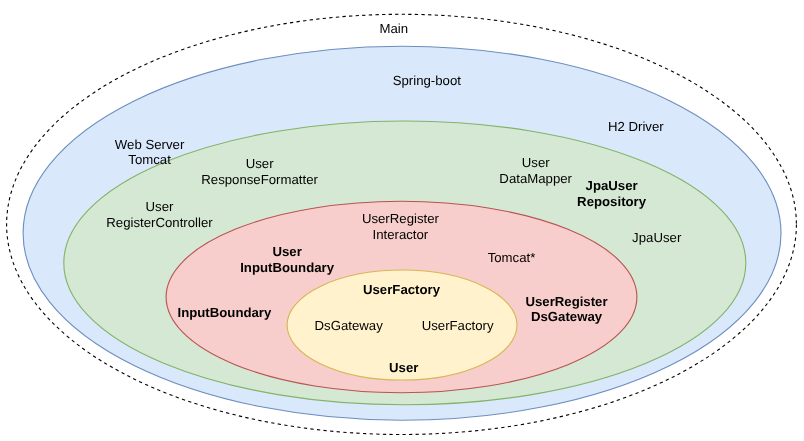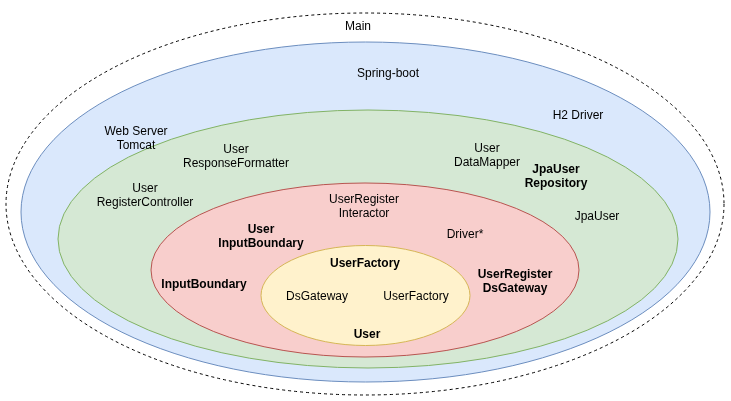--- a/index.html
+++ b/index.html
@@ -70,21 +70,21 @@
   <div class="lbl bold pos-jpa-user-repository">JpaUser
 Repository</div>
   <div class="lbl pos-user-register-controller">User
 RegisterController</div>
   <div class="lbl pos-jpa-user">JpaUser</div>
 
   <div class="lbl pos-user-register-interactor">UserRegister
 Interactor</div>
   <div class="lbl bold pos-user-input-boundary">User
 InputBoundary</div>
-  <div class="lbl pos-models">Driver*</div>
+  <div class="lbl pos-models">Tomcat*</div>
   <div class="lbl bold pos-user-presenter">InputBoundary</div>
   <div class="lbl bold pos-user-register-ds-gateway">UserRegister
 DsGateway</div>
 
   <div class="lbl bold pos-user-factory-boundary">UserFactory</div>
   <div class="lbl pos-common-user">DsGateway</div>
   <div class="lbl pos-user-factory">UserFactory</div>
   <div class="lbl bold pos-user">User</div>
 
 </div>

